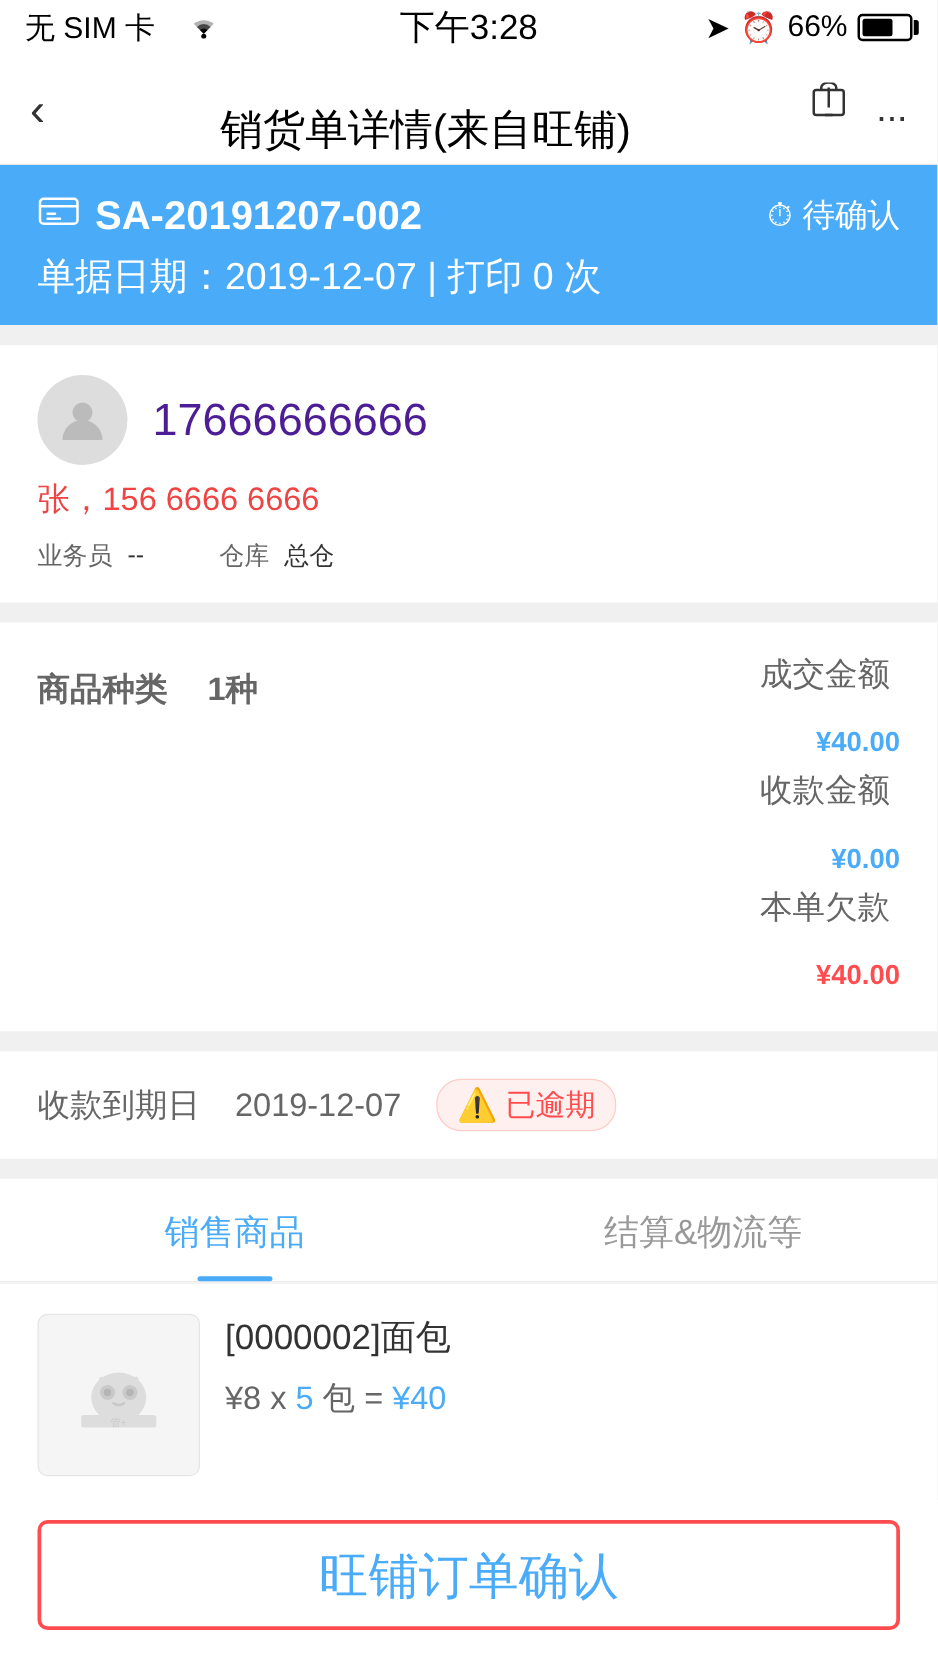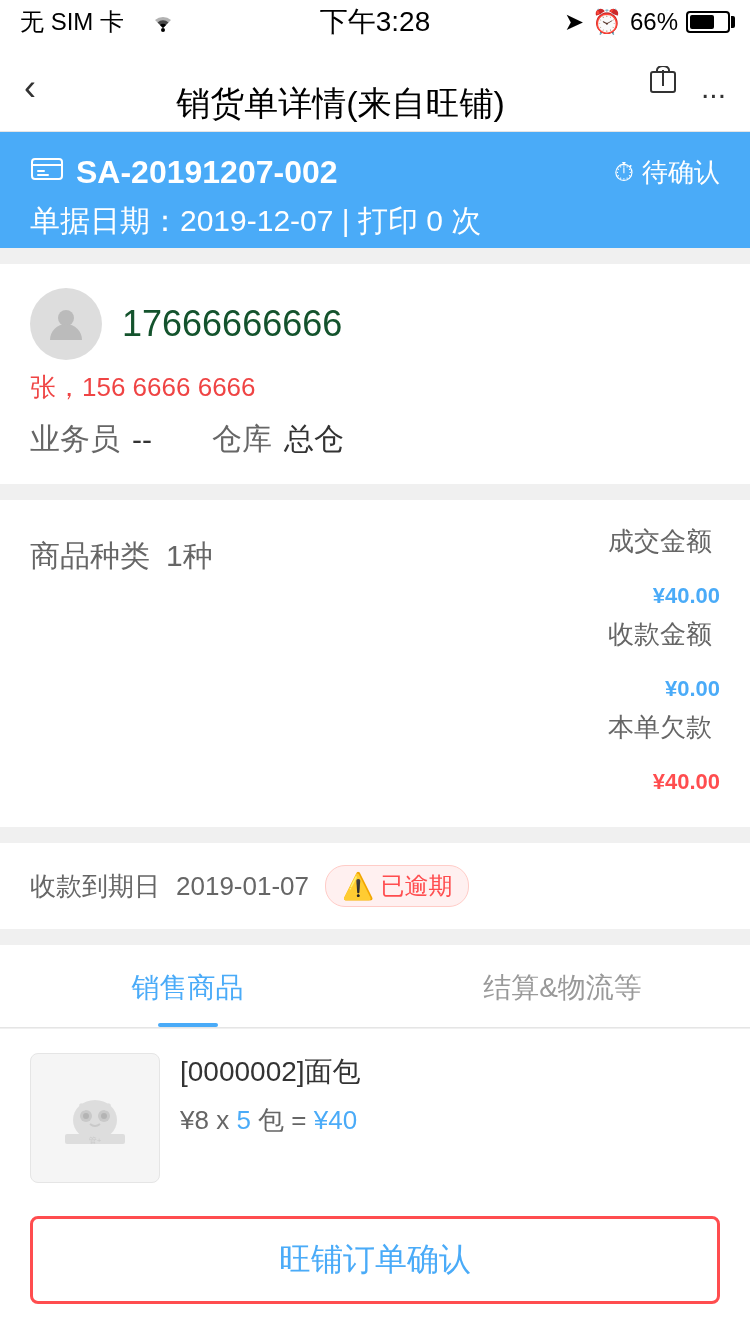--- a/index.html
+++ b/index.html
@@ -99,21 +99,21 @@
       gap: 20px;
     }
     .nav-share-icon, .nav-more-icon {
       font-size: 30px;
       color: #333;
     }
 
     
     .order-header {
       background: #4aabf8;
-      padding: 22px 30px 6px;
+      padding: 22px 30px 18px;
     }
     .order-header-top {
       display: flex;
       align-items: center;
       justify-content: space-between;
     }
     .order-id {
       display: flex;
       align-items: center;
       gap: 12px;
@@ -158,34 +158,34 @@
       background: #ddd;
       display: flex;
       align-items: center;
       justify-content: center;
       font-size: 36px;
       color: #999;
       flex-shrink: 0;
     }
     .customer-name {
       font-size: 36px;
-      color: #14532d;
+      color: #4c1d95;
       font-weight: 500;
     }
     .customer-details {
       margin-top: 10px;
       font-size: 26px;
       color: #ef4444;
     }
     .customer-meta {
       display: flex;
       align-items: center;
       gap: 60px;
       margin-top: 14px;
-      font-size: 30px;
+      font-size: 20px;
       color: #666;
     }
     .meta-item {
       display: flex;
       align-items: center;
       gap: 12px;
     }
     .meta-value {
       color: #333;
     }
@@ -199,24 +199,25 @@
       justify-content: space-between;
       align-items: flex-start;
     }
     .summary-left {
       display: flex;
       flex-direction: column;
       justify-content: center;
       padding-top: 12px;
     }
     .summary-item-row {
-      font-size: 30px;
+      font-size: 26px;
       color: #666;
       display: flex;
-      gap: 16px;
+      gap: 32px;
+      font-weight: bold;
     }
     .summary-right {
       text-align: right;
     }
     .amount-row {
       display: flex;
       justify-content: flex-end;
       align-items: center;
       gap: 24px;
       font-size: 26px;
@@ -235,21 +236,21 @@
       color: #ff4d4f;
     }
 
     
     .due-section {
       background: #fff;
       margin-top: 16px;
       padding: 22px 30px;
       display: flex;
       align-items: center;
-      gap: 16px;
+      gap: 28px;
       font-size: 26px;
       color: #666;
     }
     .overdue-badge {
       background: #fff0f0;
       color: #ff4d4f;
       border: 1px solid #ffccc7;
       border-radius: 20px;
       padding: 4px 16px;
       font-size: 24px;
@@ -361,21 +362,21 @@
       padding: 16px 30px 30px;
       background: #fff;
     }
     .confirm-button {
       width: 100%;
       height: 88px;
       border: 3px solid #ff4d4f;
       border-radius: 8px;
       background: #fff;
       color: #4aabf8;
-      font-size: 32px;
+      font-size: 40px;
       font-weight: 500;
       cursor: pointer;
       display: flex;
       align-items: center;
       justify-content: center;
     }
   </style>
 </head>
 <body>
 
@@ -479,21 +480,21 @@
     </div>
     <div class="amount-row">
       <span>本单欠款</span>
       <span class="amount-value red">¥40.00</span>
     </div>
   </div>
 </div>
 
 <div class="due-section card">
   <span>收款到期日</span>
-  <span>2019-01-07</span>
+  <span>2019-12-07</span>
   <div class="overdue-badge">
     <span class="warning-icon">⚠️</span>
     <span>已逾期</span>
   </div>
 </div>
 
 <div class="tabs-section">
   <div class="tabs-row">
     <div class="tab-item active">
       <span>销售商品</span>

